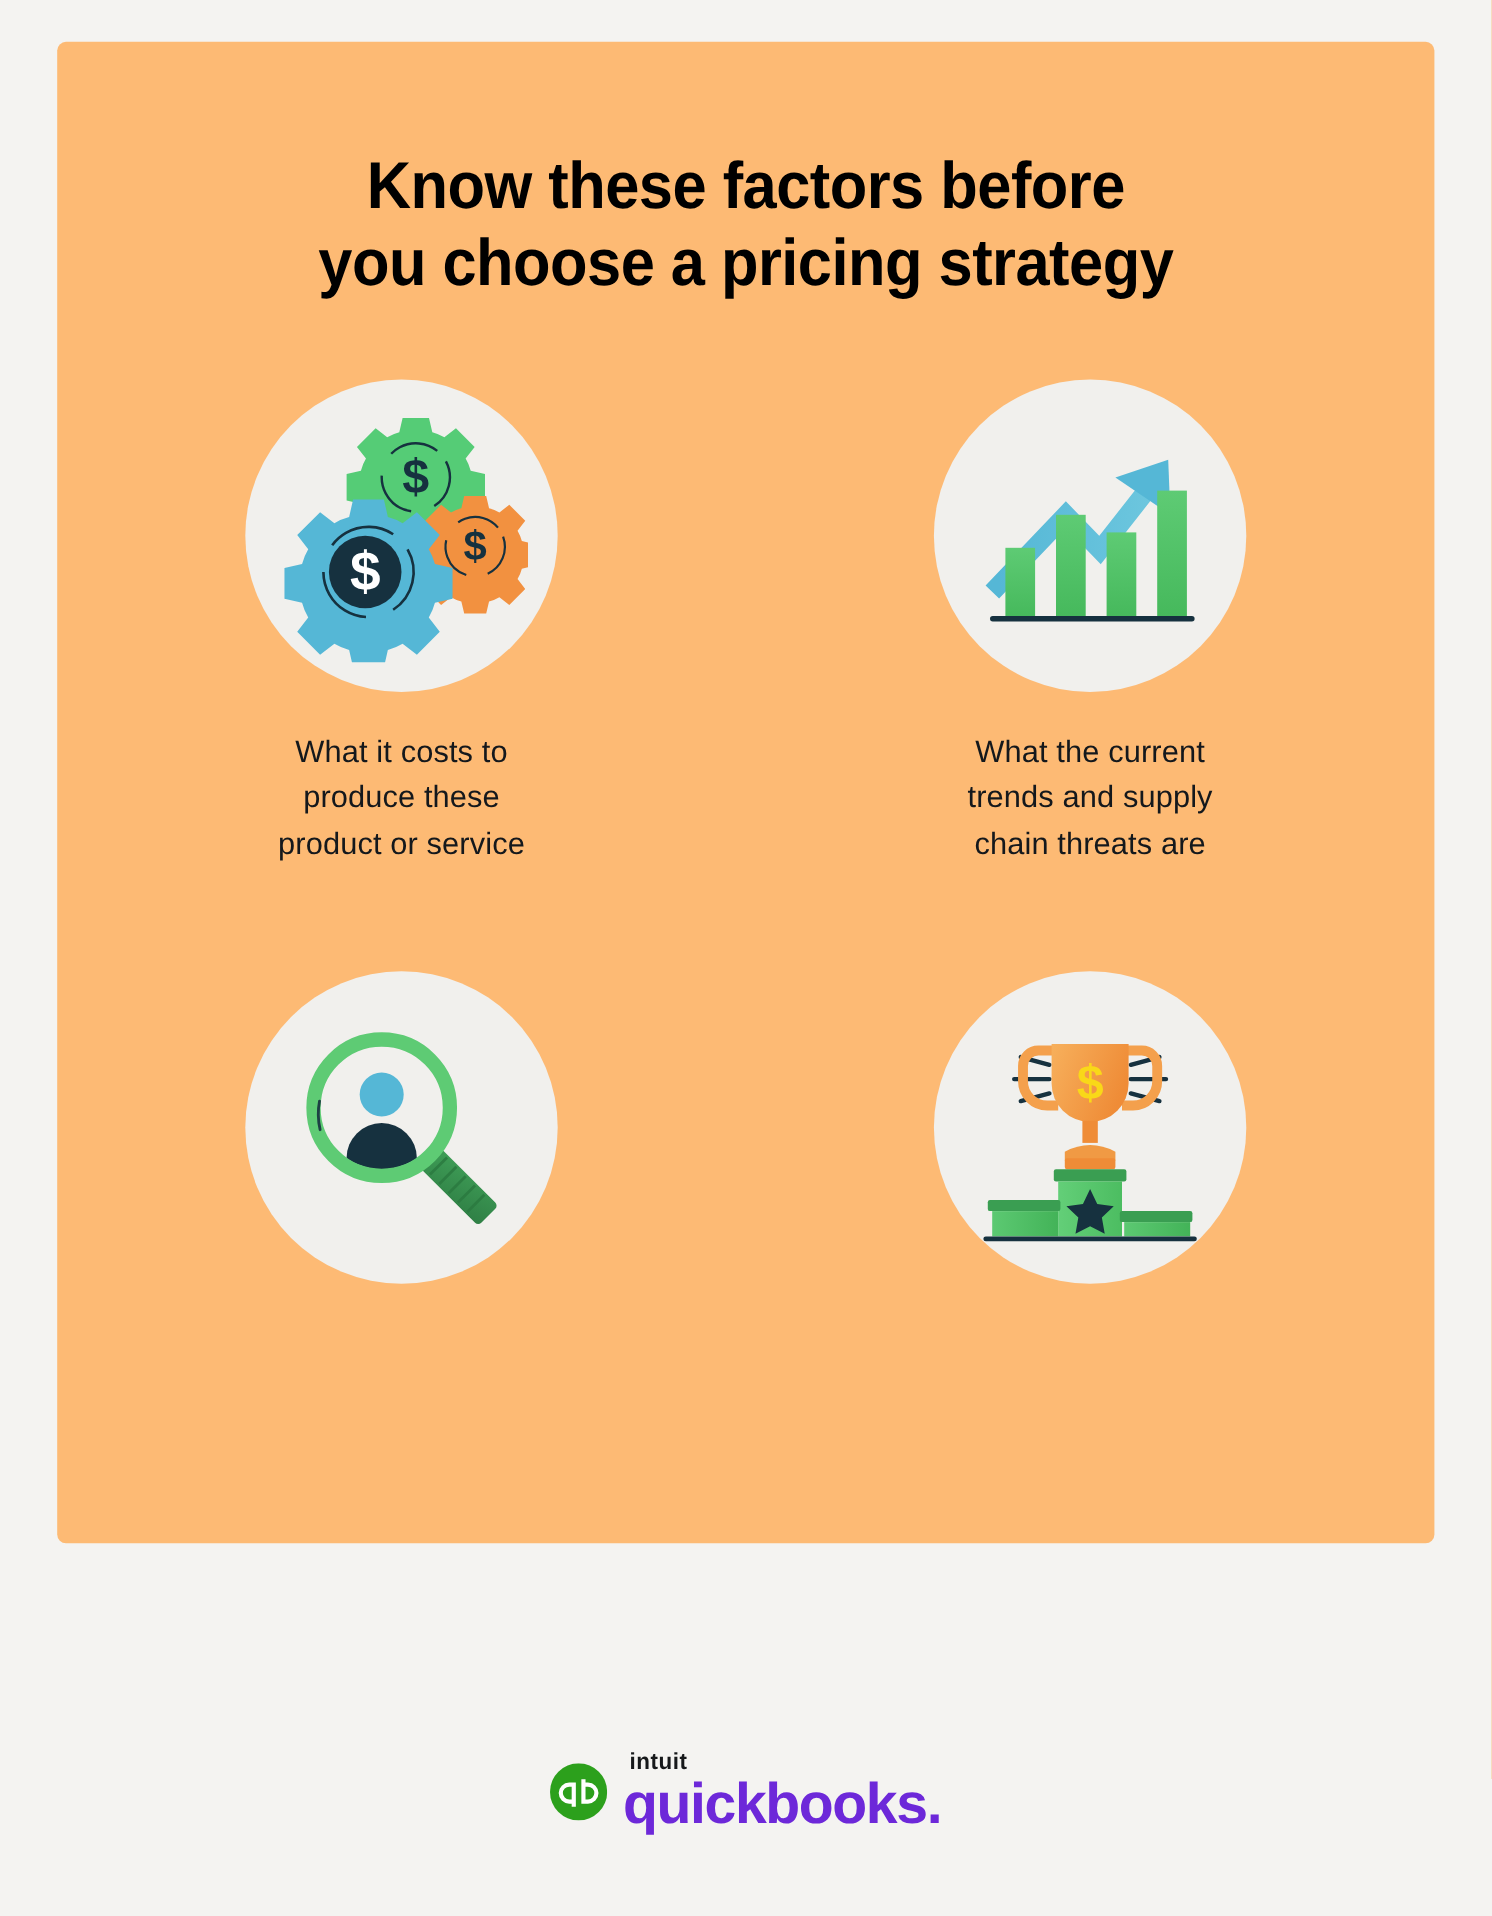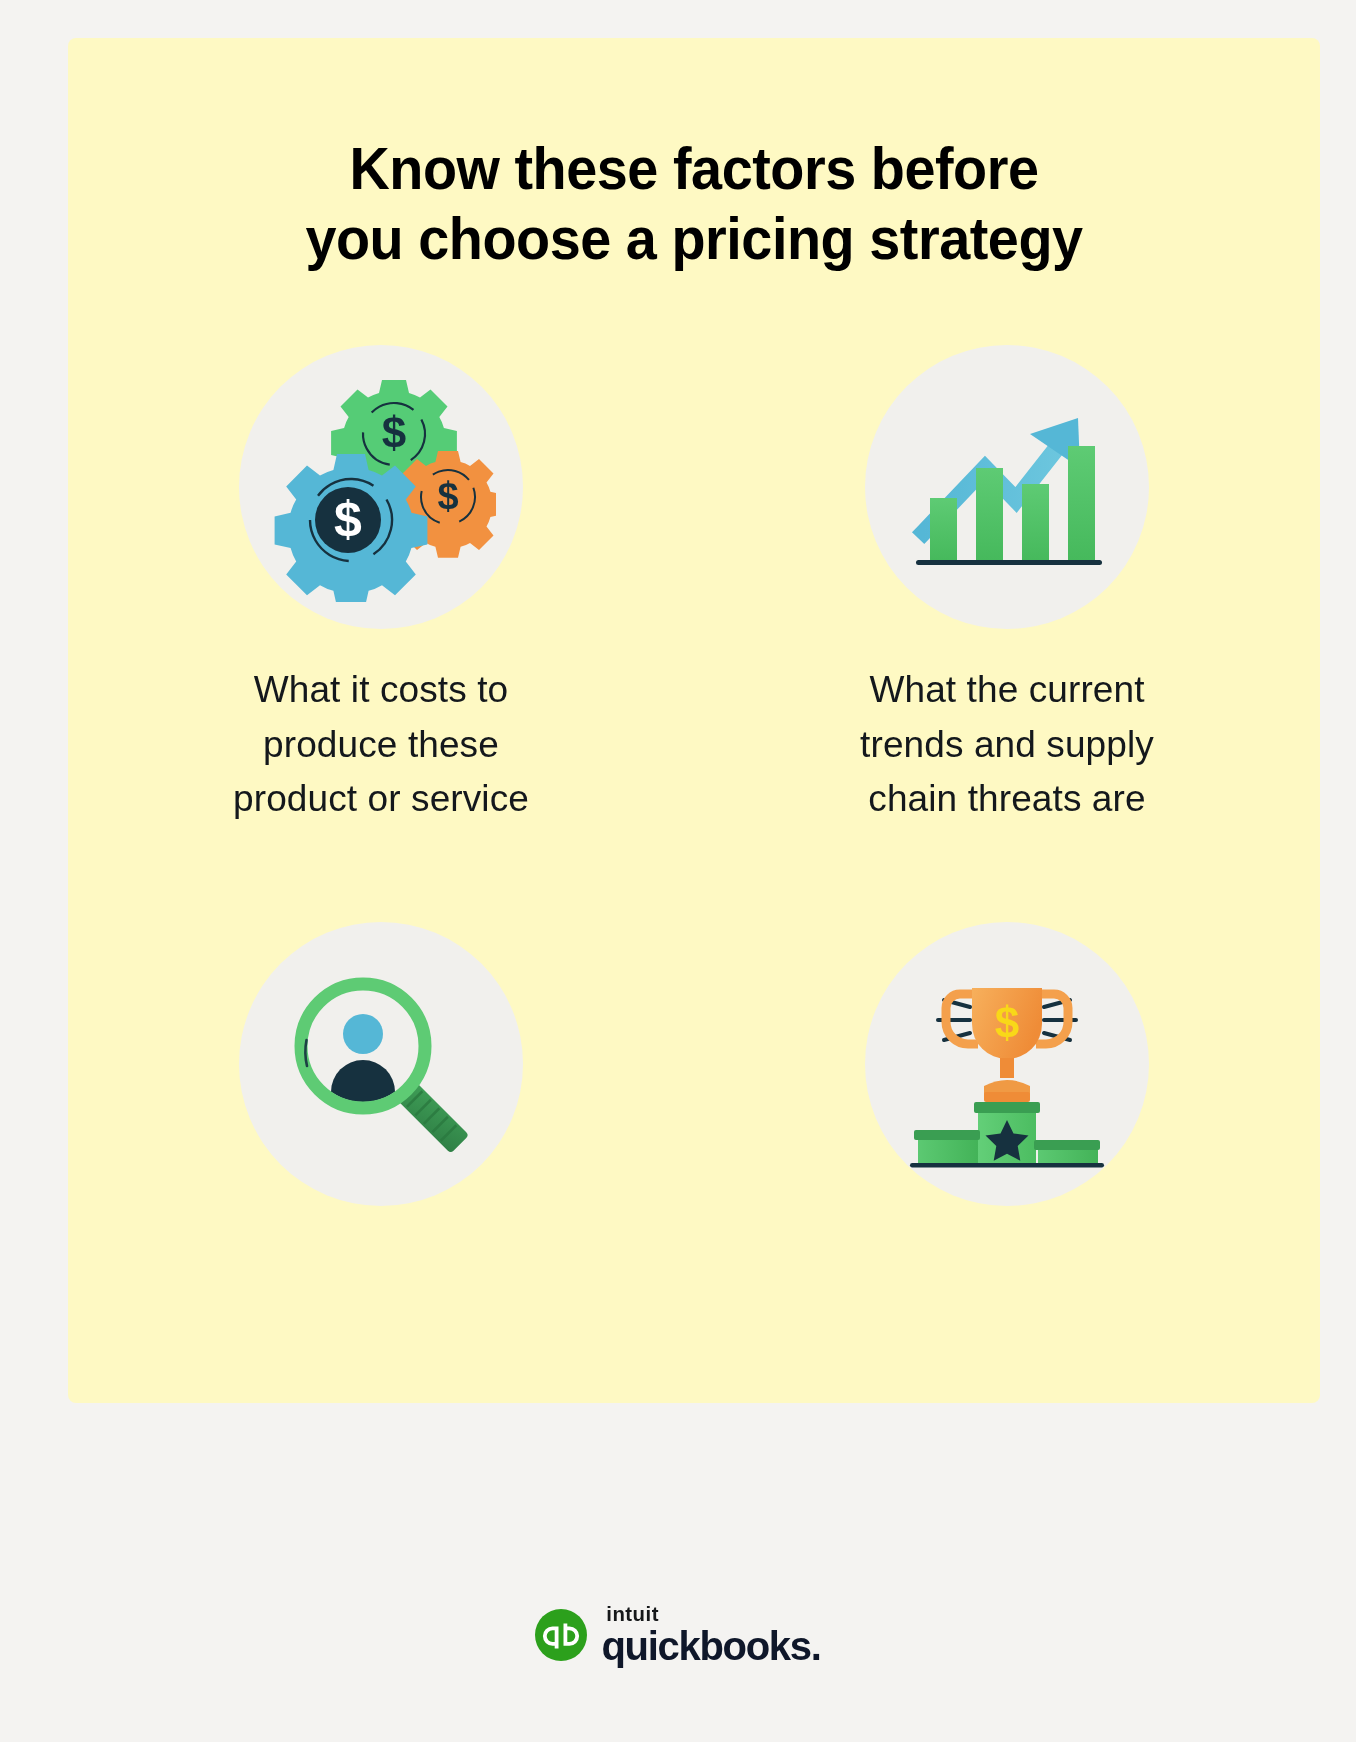--- a/index.html
+++ b/index.html
@@ -10,26 +10,25 @@
     -webkit-font-smoothing:antialiased;
   }
   .page{
     position:relative;width:1356px;height:1742px;
     box-sizing:border-box;
     padding:38px 52px 0 52px;
   }
   .card{
     position:relative;
     width:1252px;height:1365px;
-    background:#fef9c3;
+    background:#fdba74;
     border-radius:8px;
     box-sizing:border-box;
     padding-top:96px;
     overflow:hidden;
-    margin-left:16px;
   }
 
   
   .title{
     text-align:center;
     font-family:"Liberation Sans","DejaVu Sans",sans-serif;
     font-weight:bold;
     font-size:60px;
     line-height:1.16;
     letter-spacing:-0.5px;
@@ -55,21 +54,21 @@
     width:284px;height:284px;
     border-radius:50%;
     background:#f1f0ed;
     display:flex;align-items:center;justify-content:center;
     position:relative;
   }
   .iconwrap svg{display:block;}
   .caption{
     margin-top:34px;
     text-align:center;
-    font-size:37px;
+    font-size:28px;
     line-height:1.47;
     color:#14181c;
     font-weight:400;
     letter-spacing:0.1px;
     max-width:330px;
   }
 
   
   .logo{
     position:absolute;
@@ -81,21 +80,21 @@
     gap:14px;
   }
   .logo-mark{width:52px;height:52px;display:block;}
   .logo-type{display:flex;flex-direction:column;line-height:1;}
   .logo-intuit{
     font-size:21px;font-weight:bold;color:#16181a;
     letter-spacing:0.5px;transform:scaleX(0.97);
     margin-bottom:2px;margin-left:2px;
   }
   .logo-qb{
-    font-size:40px;font-weight:bold;color:#0f172a;
+    font-size:52px;font-weight:bold;color:#6d28d9;
     letter-spacing:-1.3px;
   }
 </style>
 </head>
 <body>
 
 <div class="page">
 
   <div class="card">
 

